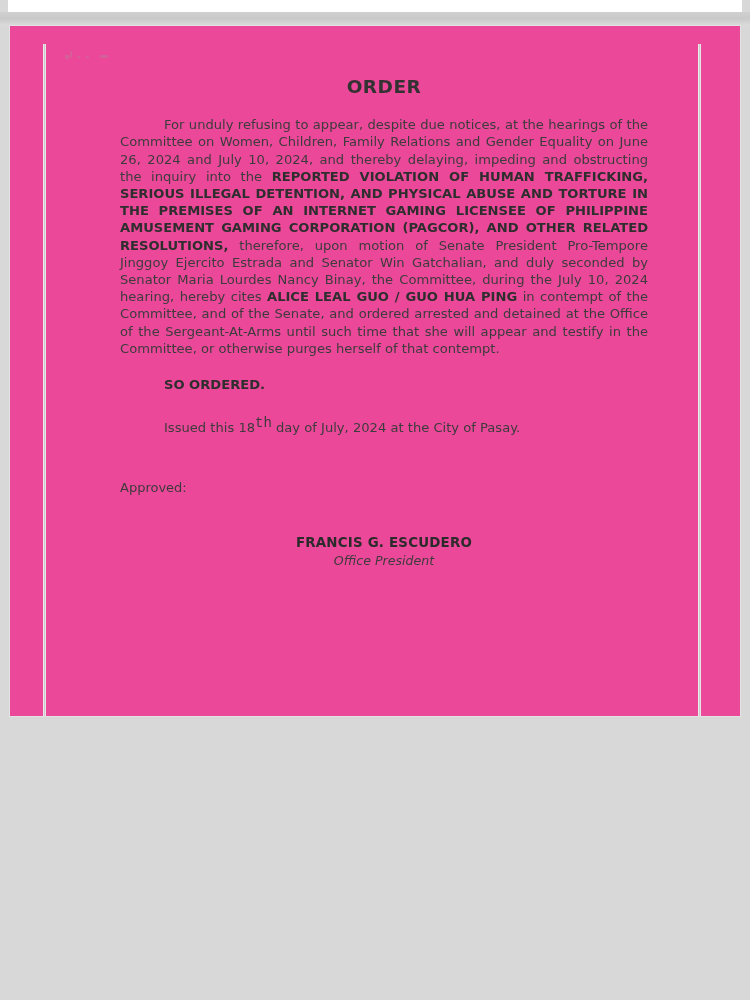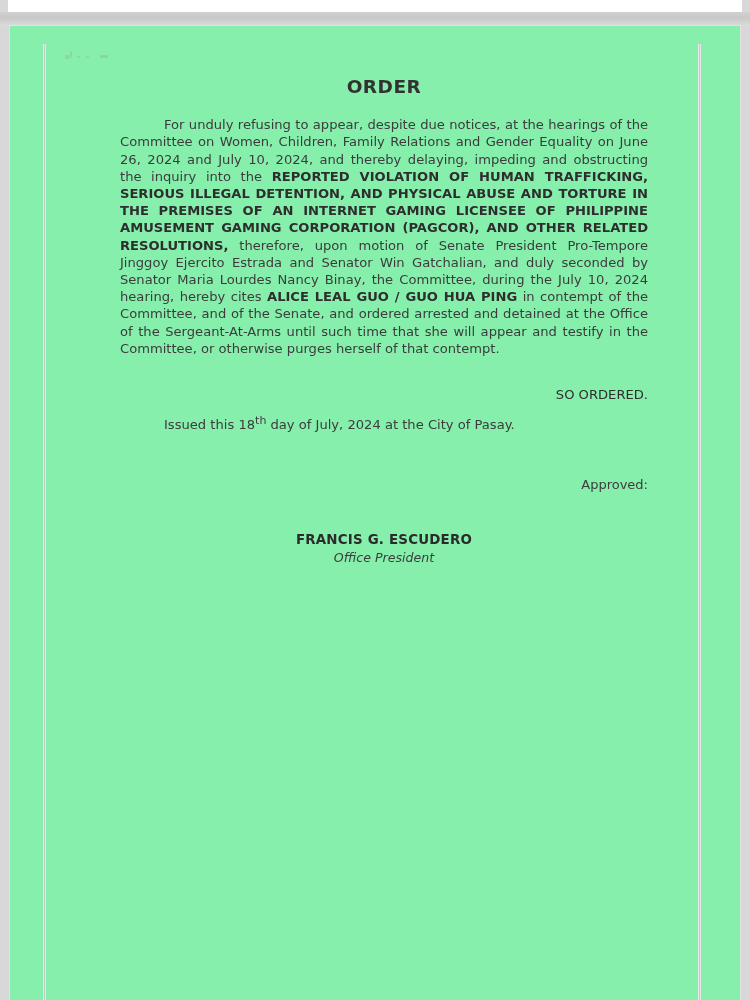--- a/index.html
+++ b/index.html
@@ -39,22 +39,22 @@
     top: 12px;
     height: 14px;
     background: linear-gradient(180deg, #d0d0d0 0%, #c9c9c9 45%, #dcdcdc 100%);
   }
   
   .page {
     position: absolute;
     left: 10px;
     top: 26px;
     width: 730px;
-    height: 974px;
-    background: #86efac;
+    height: 690px;
+    background: #ec4899;
     box-shadow: 0 0 0 1px #e2e2e2;
   }
 
   
   .crease {
     position: absolute;
     top: 18px;
     bottom: 0;
     width: 3px;
     background: linear-gradient(90deg, #ffffff 0%, #cfcfcf 40%, #c4c4c4 60%, #ffffff 100%);
@@ -102,37 +102,37 @@
     color: #323232;
     margin: 0 0 21px 0;
   }
 
   p.body-par {
     margin: 0 0 12px 0;
     text-align: justify;
     text-justify: inter-word;
     text-indent: 44px;
   }
-  p.body-par.tight { margin-bottom: 29px; }
+  p.body-par.tight { margin-bottom: 19px; }
 
   b.strong { font-weight: bold; color: #2e2e2e; }
 
   .so-ordered {
-    margin: 4px 0 13px 44px;
-    font-weight: normal;
+    margin: 4px 0 26px 44px;
+    font-weight: bold;
     color: #2e2e2e;
-    text-align: right;
   }
   .issued {
     margin: 0 0 0 44px;
   }
   .issued sup {
-    font-size: 11px;
+    font-size: 14px;
     vertical-align: super;
     line-height: 0;
+    font-family: Liberation Mono, monospace;
   }
 
   
   .sig-block {
     margin-top: 34px;
     text-align: center;
     position: relative;
   }
   .sig-name {
     font-weight: bold;
@@ -159,21 +159,21 @@
     top: -13px;
     width: 210px;
     height: 30px;
     margin-left: -96px;
     opacity: .30;
     pointer-events: none;
   }
 
   .approved-label {
     margin-top: 43px;
-    text-align: right;
+    text-align: left;
     font-size: 13px;
   }
   .approver-block {
     margin-top: 37px;
     text-align: center;
   }
 </style>
 </head>
 <body>
 

